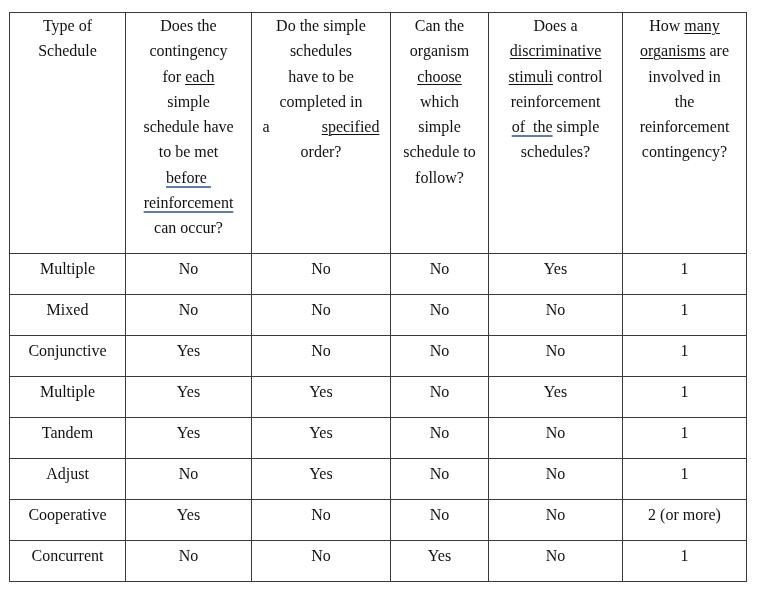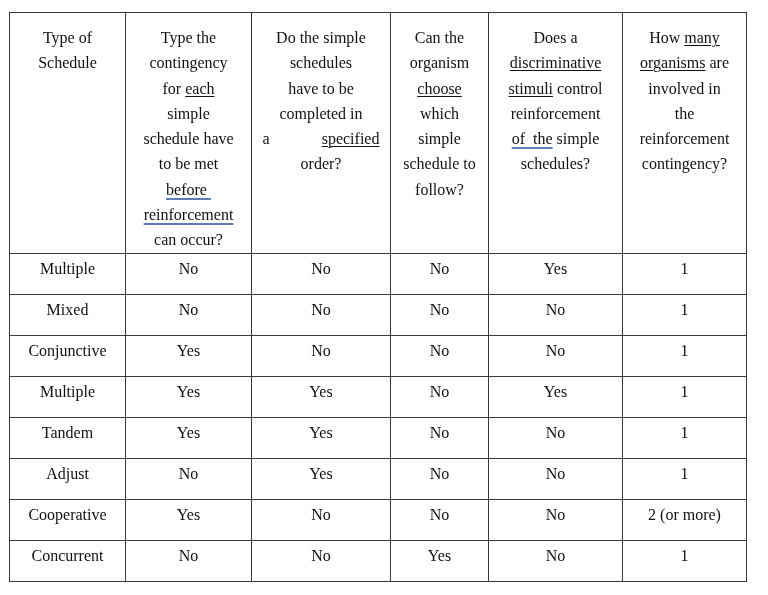--- a/index.html
+++ b/index.html
@@ -1,21 +1,21 @@
 <!DOCTYPE html>
 <html><head>
 <meta charset="utf-8">
 <style>
   html, body { margin:0; padding:0; background:#ffffff; }
   body { width:768px; height:595px; position:relative; overflow:hidden;
          font-family:"Liberation Serif", "DejaVu Serif", serif; color:#111; }
   table { position:absolute; left:9px; top:12px; border-collapse:collapse; table-layout:fixed; }
   td, th { border:1px solid #3a3a3a; padding:0; text-align:center; vertical-align:top;
            font-size:16px; line-height:25.3px; font-weight:normal; }
-  th { padding-top:12px; }
+  th { padding-top:0px; }
   tbody td { height:41px; line-height:20px; padding-top:5px; box-sizing:border-box; }
   .u { text-decoration:underline; text-underline-offset:2px; text-decoration-thickness:1px; }
   .u2 { text-decoration:underline; text-decoration-color:#5b7fb5; text-underline-offset:3px; text-decoration-thickness:2px; }
 </style>
 </head>
 <body>
 
 <table>
   <colgroup>
     <col style="width:116px">
@@ -25,21 +25,21 @@
       <col style="width:134px">
       <col style="width:124px">
   </colgroup>
   <thead>
     <tr style="height:241px">
       <th>
           <div><span style="white-space: pre;">Type of</span></div>
           <div><span style="white-space: pre;">Schedule</span></div>
         </th>
       <th>
-          <div><span style="white-space: pre;">Type the</span></div>
+          <div><span style="white-space: pre;">Does the</span></div>
           <div><span style="white-space: pre;">contingency</span></div>
           <div><span style="white-space: pre;">for </span><span class="u" style="white-space: pre;">each</span></div>
           <div><span style="white-space: pre;">simple</span></div>
           <div><span style="white-space: pre; text-align: center;">schedule have</span></div>
           <div><span style="white-space: pre;">to be met</span></div>
           <div><span class="u2" style="white-space: pre;">before </span></div>
           <div><span class="u2" style="white-space: pre;">reinforcement</span></div>
           <div><span style="white-space: pre;">can occur?</span></div>
         </th>
       <th>

